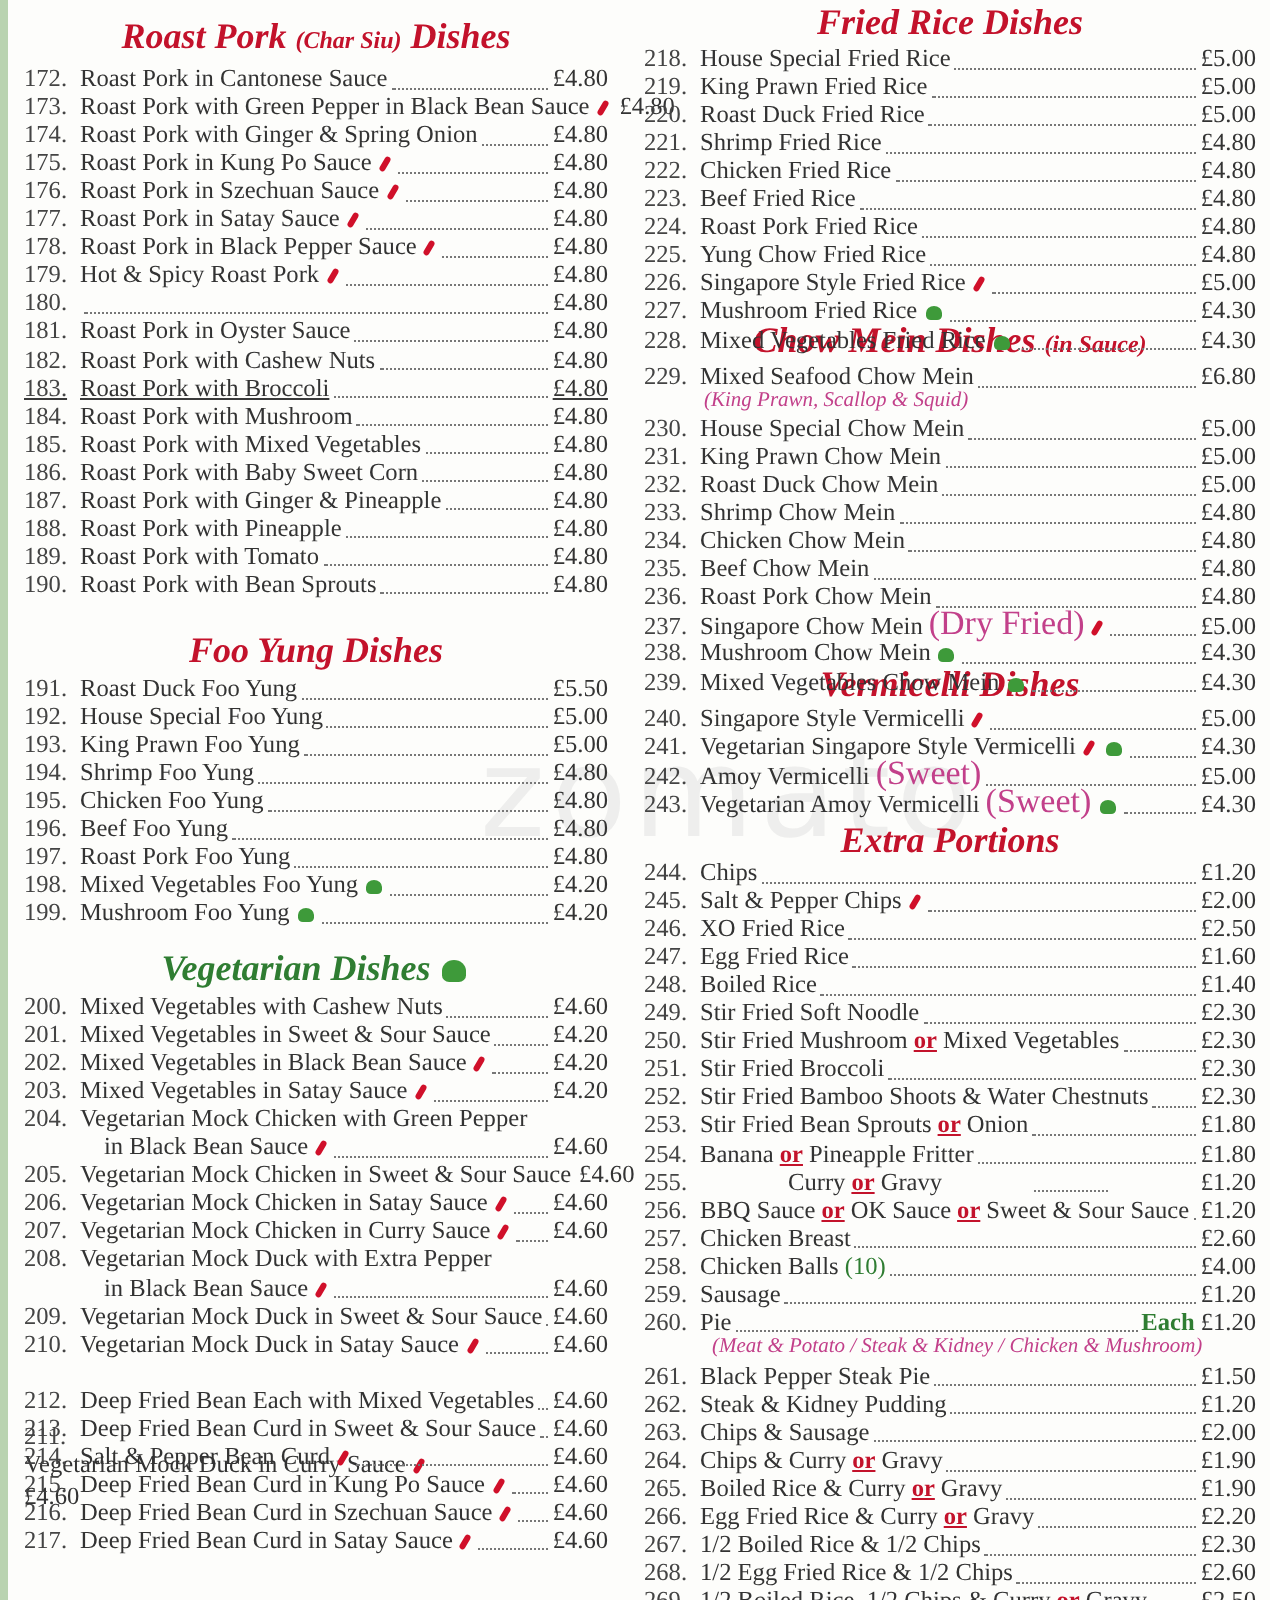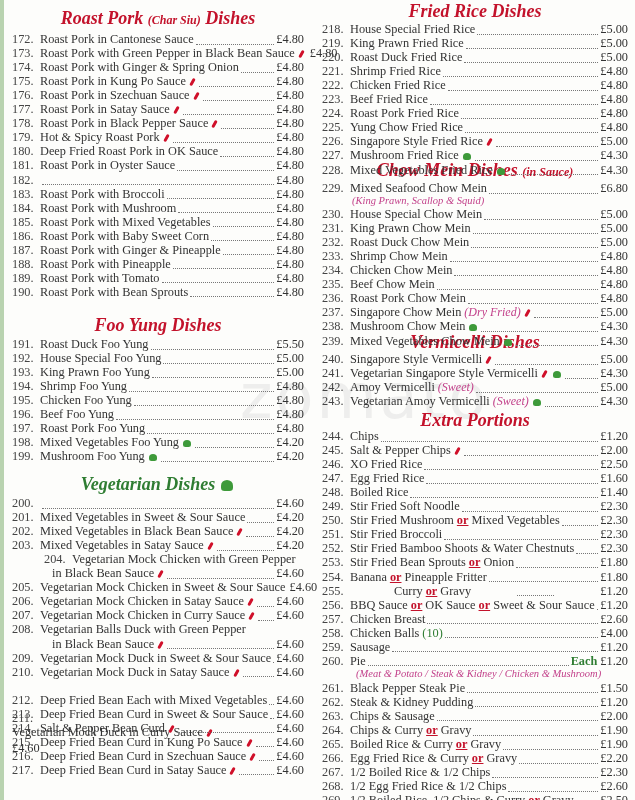--- a/index.html
+++ b/index.html
@@ -31,21 +31,21 @@
   .row .dots {
     flex:1 1 auto; overflow:hidden; margin:0 2px;
     border-bottom:1px dotted #777; height:9px; align-self:center; margin-top:1px;
   }
   .row .price { flex:none; color:#333; }
   .row .each { color:#2f7d32; font-weight:bold; margin-right:3px; }
   .note {
     position:absolute; left:0; right:0; height:13px; font-size:10.5px; line-height:13px;
     font-style:italic; color:#c2408a; white-space:nowrap;
   }
-  .tag { font-style:italic; color:#c2408a; font-size:12px; margin-left:3px; }
+  .tag { color:#c2408a; font-size:17px; margin-left:3px; }
   .count { color:#2f7d32; margin-left:3px; }
   .or { color:#c3122b; font-weight:bold; text-decoration:underline; margin:0 3px; }
   .chili {
     display:inline-block; width:3px; height:8px; background:#d0102a;
     transform:rotate(30deg); border-radius:2px; margin:0 3px 0 5px; vertical-align:-1px;
   }
   .broc {
     display:inline-block; width:8px; height:7px; background:#3e9a3a;
     border-radius:50% 50% 30% 30%; margin:0 2px 0 4px; vertical-align:-1px; position:relative;
   }
@@ -119,36 +119,36 @@
       <span class="price"><span>£4.80</span></span>
     </div>
     <div class="row" style="top: 130.35px;">
       <span class="num">179.</span>
       <span class="name"><span>Hot &amp; Spicy Roast Pork</span><span class="chili"></span></span>
       <span class="dots"></span>
       <span class="price"><span>£4.80</span></span>
     </div>
     <div class="row" style="top: 144.4px;">
       <span class="num">180.</span>
-      <span class="name"><span>Deep Fried Roast Pork in OK Sauce</span></span>
       <span class="dots"></span>
       <span class="price"><span>£4.80</span></span>
     </div>
     <div class="row" style="top: 158.45px;">
       <span class="num">181.</span>
       <span class="name"><span>Roast Pork in Oyster Sauce</span></span>
       <span class="dots"></span>
       <span class="price"><span>£4.80</span></span>
     </div>
     <div class="row" style="top: 172.5px;">
       <span class="num">182.</span>
-      <span class="dots"></span>
-      <span class="price"><span>£4.80</span></span>
-    </div>
-    <div class="row" style="top: 186.55px;">
+      <span class="name"><span>Roast Pork with Cashew Nuts</span></span>
+      <span class="dots"></span>
+      <span class="price"><span>£4.80</span></span>
+    </div>
+    <div class="row" style="top: 186.55px; text-decoration: underline;">
       <span class="num">183.</span>
       <span class="name"><span>Roast Pork with Broccoli</span></span>
       <span class="dots"></span>
       <span class="price"><span>£4.80</span></span>
     </div>
     <div class="row" style="top: 200.6px;">
       <span class="num">184.</span>
       <span class="name"><span>Roast Pork with Mushroom</span></span>
       <span class="dots"></span>
       <span class="price"><span>£4.80</span></span>
@@ -238,20 +238,21 @@
       <span class="price"><span>£4.20</span></span>
     </div>
     <div class="row" style="top: 449.4px;">
       <span class="num">199.</span>
       <span class="name"><span>Mushroom Foo Yung</span><span class="broc"></span></span>
       <span class="dots"></span>
       <span class="price"><span>£4.20</span></span>
     </div>
     <div class="row" style="top: 496px;">
       <span class="num">200.</span>
+      <span class="name"><span>Mixed Vegetables with Cashew Nuts</span></span>
       <span class="dots"></span>
       <span class="price"><span>£4.60</span></span>
     </div>
     <div class="row" style="top: 510.05px;">
       <span class="num">201.</span>
       <span class="name"><span>Mixed Vegetables in Sweet &amp; Sour Sauce</span></span>
       <span class="dots"></span>
       <span class="price"><span>£4.20</span></span>
     </div>
     <div class="row" style="top: 524.1px;">
@@ -259,21 +260,21 @@
       <span class="name"><span>Mixed Vegetables in Black Bean Sauce</span><span class="chili"></span></span>
       <span class="dots"></span>
       <span class="price"><span>£4.20</span></span>
     </div>
     <div class="row" style="top: 538.15px;">
       <span class="num">203.</span>
       <span class="name"><span>Mixed Vegetables in Satay Sauce</span><span class="chili"></span></span>
       <span class="dots"></span>
       <span class="price"><span>£4.20</span></span>
     </div>
-    <div class="row" style="top: 552.2px; margin-left: 32px;">
+    <div class="row" style="top: 552.2px;">
       <span class="num">204.</span>
       <span class="name"><span>Vegetarian Mock Chicken with Green Pepper</span></span>
     </div>
     <div class="row" style="top: 566.25px;">
       <span class="num"></span>
       <span class="name indent"><span>in Black Bean Sauce</span><span class="chili"></span></span>
       <span class="dots"></span>
       <span class="price">£4.60</span>
     </div>
     <div class="row" style="top: 580.3px;">
@@ -289,21 +290,21 @@
       <span class="price"><span>£4.60</span></span>
     </div>
     <div class="row" style="top: 608.4px;">
       <span class="num">207.</span>
       <span class="name"><span>Vegetarian Mock Chicken in Curry Sauce</span><span class="chili"></span></span>
       <span class="dots"></span>
       <span class="price"><span>£4.60</span></span>
     </div>
     <div class="row" style="top: 622.45px;">
       <span class="num">208.</span>
-      <span class="name"><span>Vegetarian Balls Duck with Green Pepper</span></span>
+      <span class="name"><span>Vegetarian Mock Duck with Extra Pepper</span></span>
     </div>
     <div class="row" style="top: 636.5px;">
       <span class="num"></span>
       <span class="name indent"><span>in Black Bean Sauce</span><span class="chili"></span></span>
       <span class="dots"></span>
       <span class="price">£4.60</span>
     </div>
     <div class="row" style="top: 650.55px;">
       <span class="num">209.</span>
       <span class="name"><span>Vegetarian Mock Duck in Sweet &amp; Sour Sauce</span></span>

